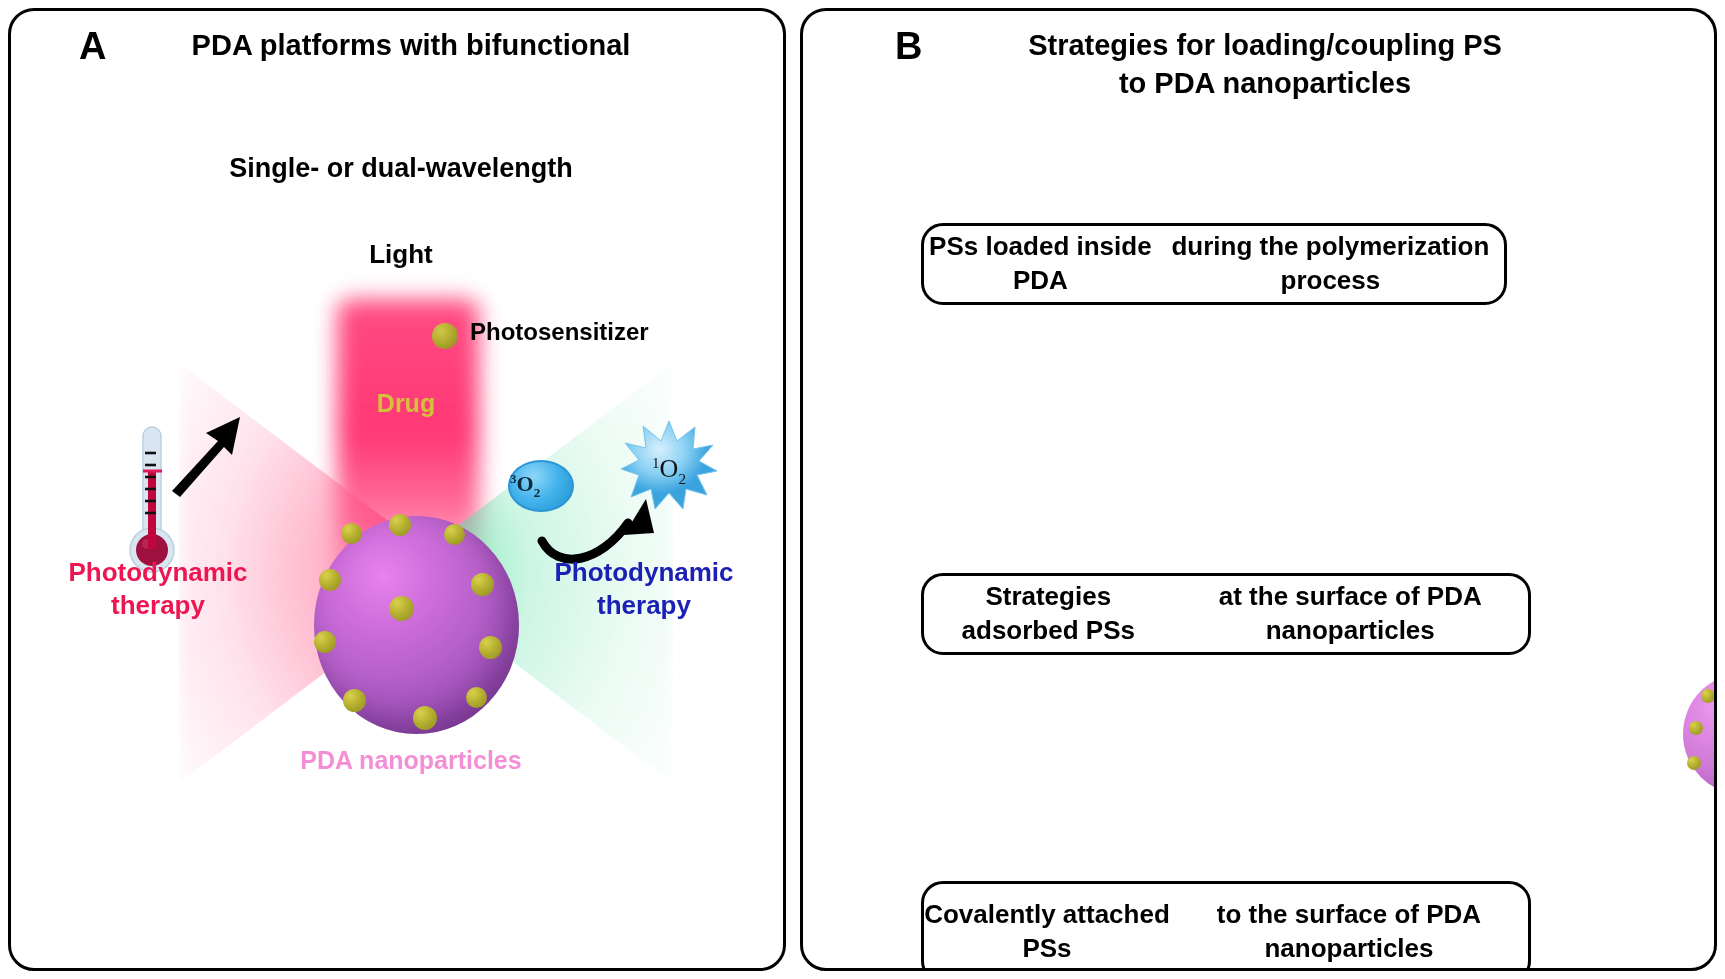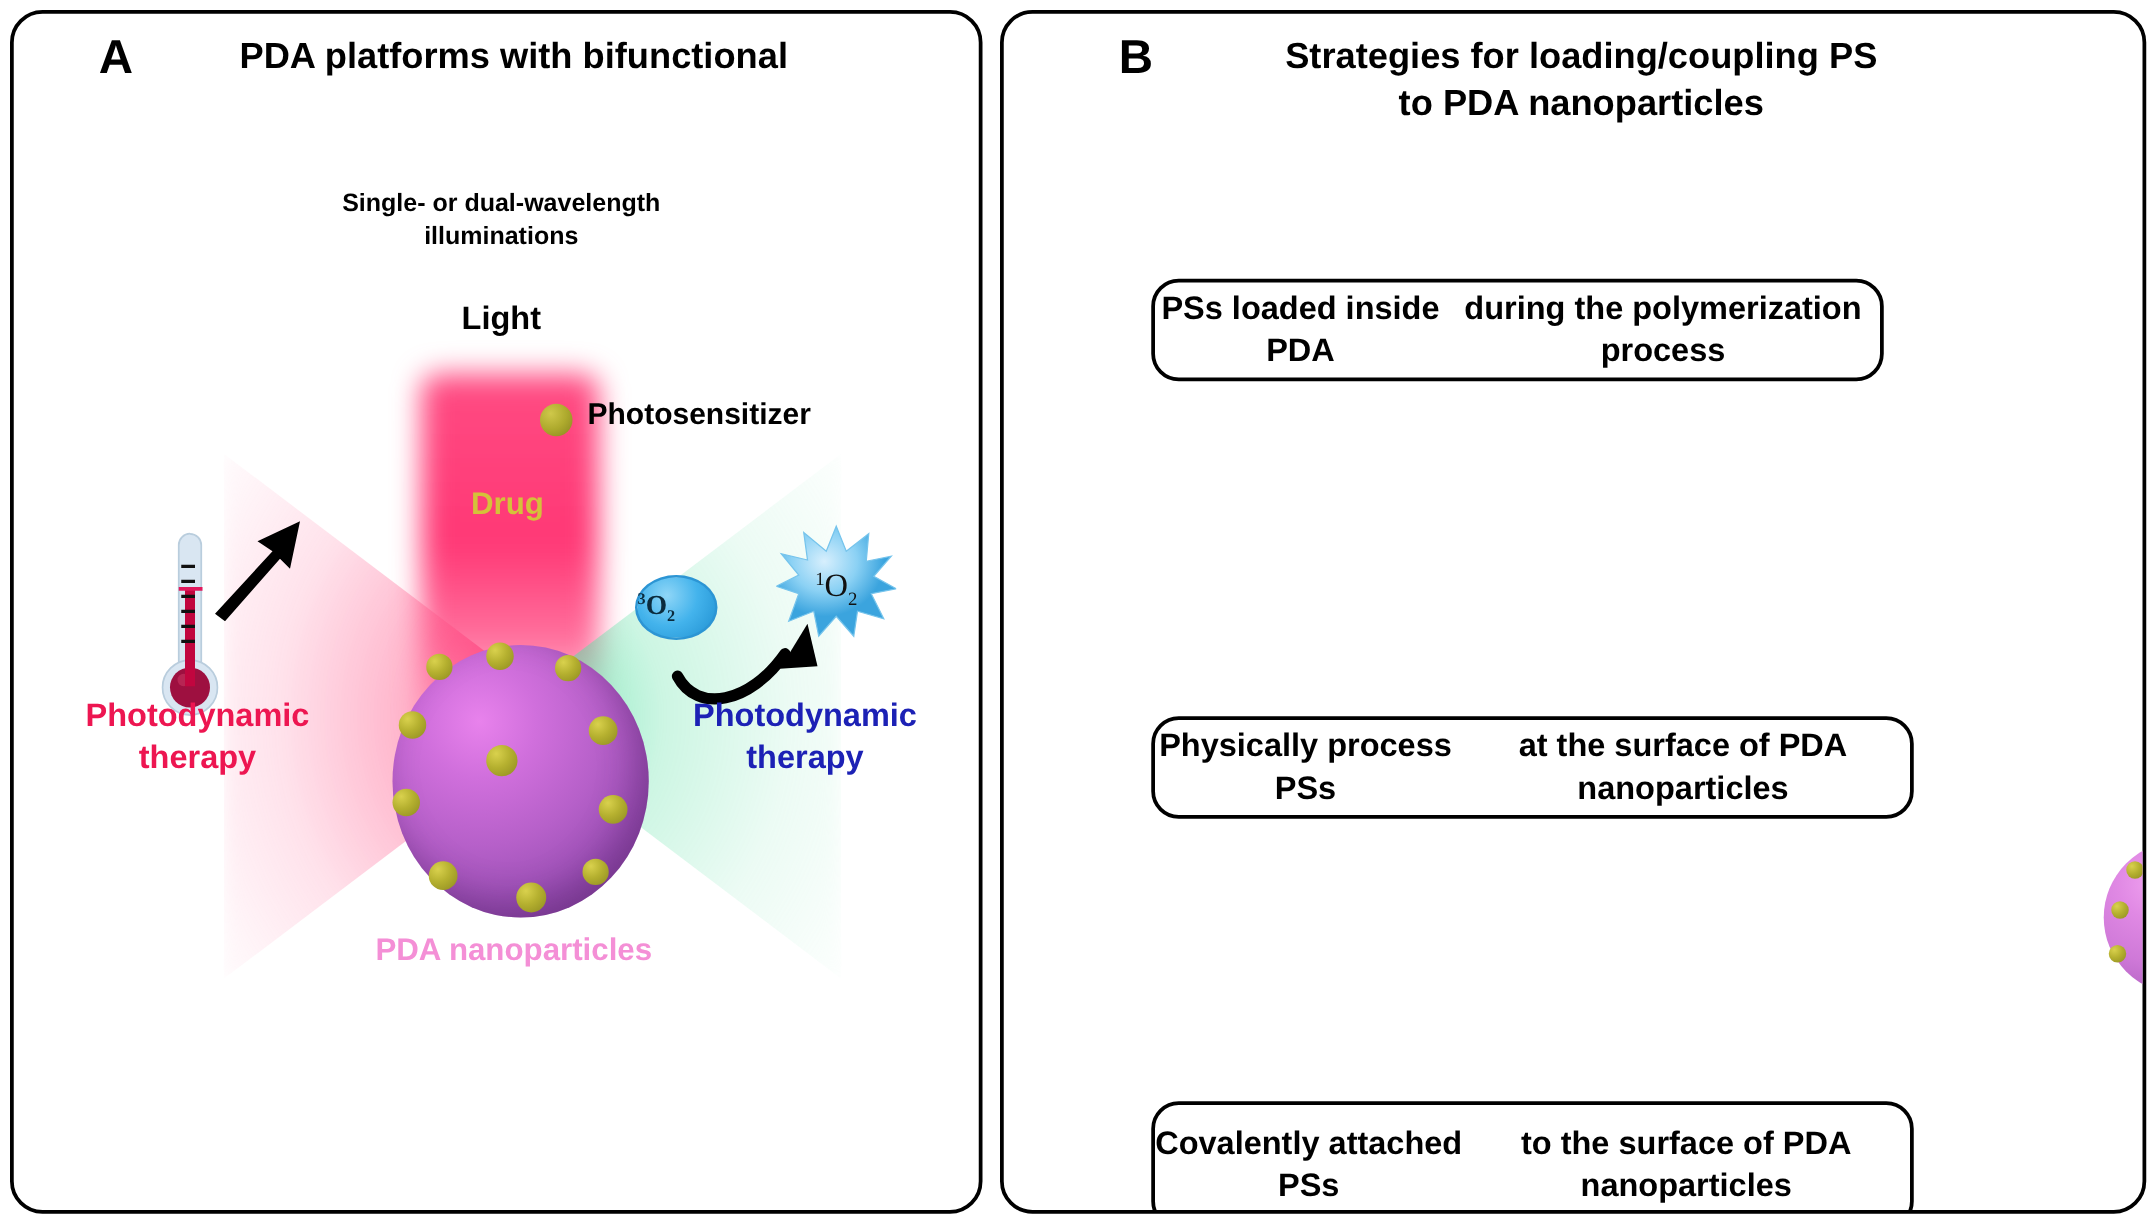--- a/index.html
+++ b/index.html
@@ -34,21 +34,21 @@
   .panel-title {
     position: absolute;
     text-align: center;
     font-size: 29px; font-weight: bold; color: #000;
     line-height: 1.3;
   }
 
   
   .a-subtitle {
     position: absolute; text-align: center;
-    font-size: 20px; font-weight: bold; color: #000; line-height: 1.28;
+    font-size: 27px; font-weight: bold; color: #000; line-height: 1.28;
   }
   .a-light {
     position: absolute; text-align: center;
     font-size: 26px; font-weight: bold; color: #000;
   }
   .a-legend-label {
     position: absolute;
     font-size: 24px; font-weight: bold; color: #000;
   }
   .a-therapy {
@@ -154,21 +154,20 @@
   <div class="panel" id="panel-a">
 
     <div class="panel-letter" style="left:68px; top:14px;">A</div>
 
     <div class="panel-title" style="left:120px; top:16px; width:560px;">
       <div>PDA platforms with bifunctional</div>
     </div>
 
     <div class="a-subtitle" style="left:100px; top:140px; width:580px;">
       <div>Single- or dual-wavelength</div>
-      <div>illuminations</div>
     </div>
 
     <div class="a-light" style="left:250px; top:228px; width:280px;">Light</div>
 
     <div id="beam-vertical" class="cone"></div>
     <div id="cone-left" class="cone"></div>
     <div id="cone-right" class="cone"></div>
 
     <div class="ps-dot-flat" style="left:421px; top:312px; width:26px; height:26px;"></div>
     <div class="a-legend-label" style="left:459px; top:307px;">Photosensitizer</div>
@@ -252,21 +251,21 @@
       <div>Strategies for loading/coupling PS</div>
       <div>to PDA nanoparticles</div>
     </div>
 
     <div class="b-caption-box" style="left:118px; top:212px; width:586px; height:82px;">
       <div>PSs loaded inside PDA</div>
       <div>during the polymerization process</div>
     </div>
 
     <div class="b-caption-box" style="left:118px; top:562px; width:610px; height:82px;">
-      <div>Physically process PSs</div>
+      <div>Strategies adsorbed PSs</div>
       <div>at the surface of PDA nanoparticles</div>
     </div>
 
     <div id="np-cov"></div>
     <div class="ps-dot" style="left:898px; top:678px; width:14px; height:14px;"></div>
 
     <div class="ps-dot" style="left:886px; top:710px; width:14px; height:14px;"></div>
 
     <div class="ps-dot" style="left:884px; top:745px; width:14px; height:14px;"></div>
 

